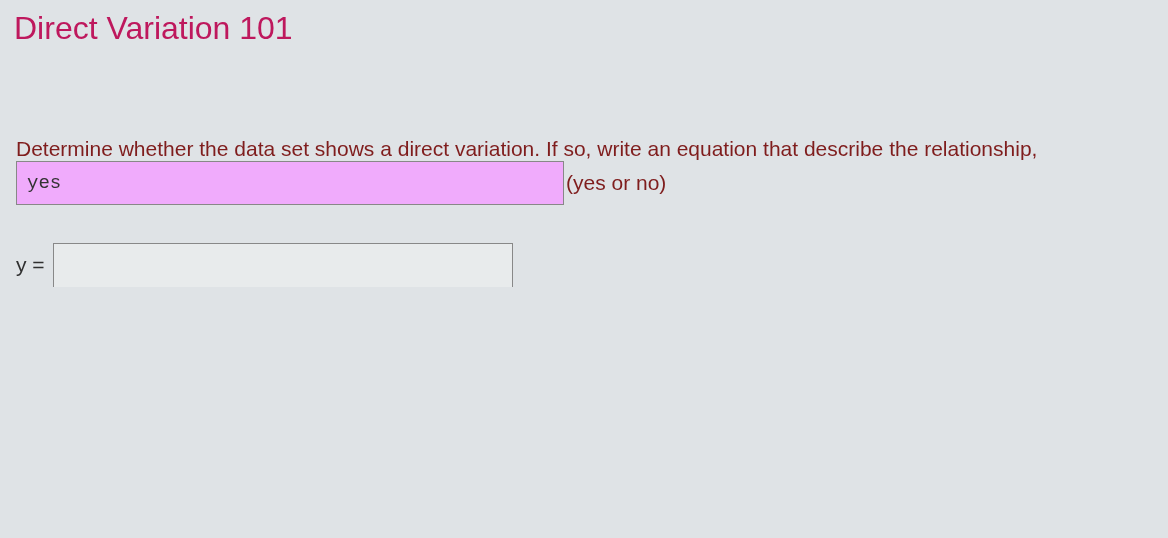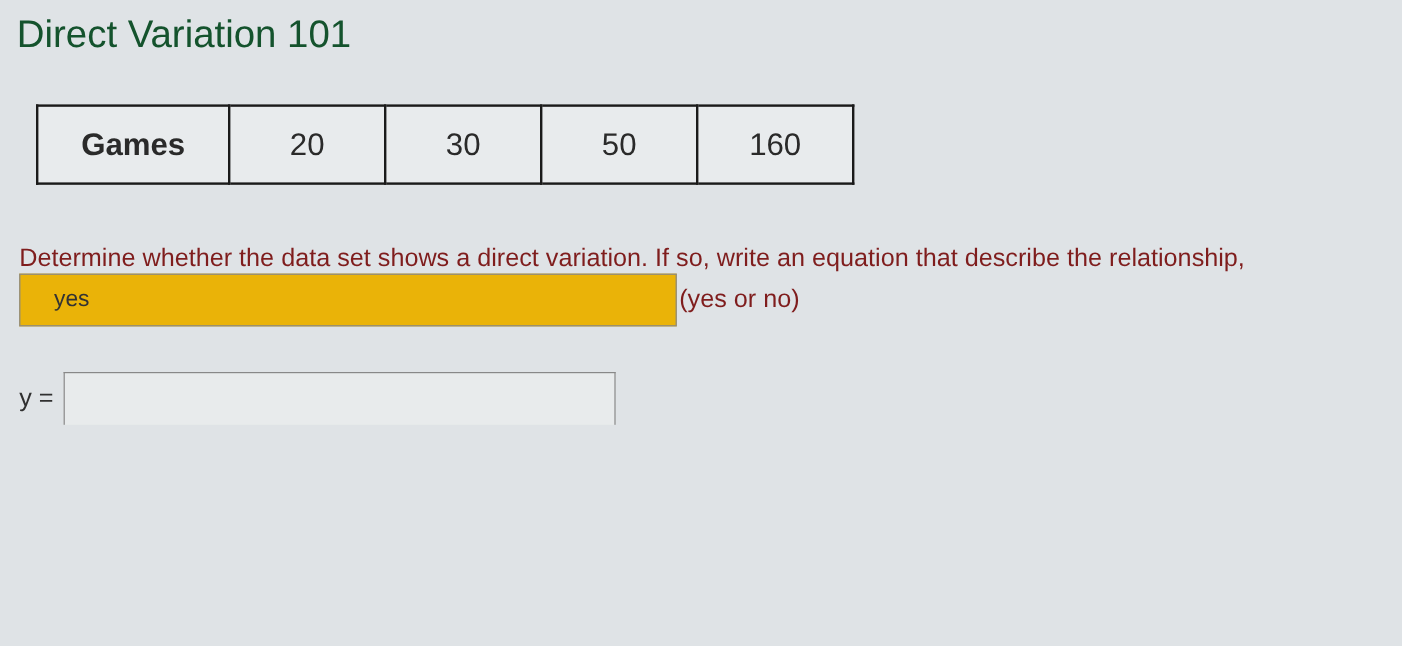--- a/index.html
+++ b/index.html
@@ -13,21 +13,21 @@
       background: #dfe3e6;
       font-family: Arial, Helvetica, sans-serif;
       color: #2a2a2a;
       padding: 10px 20px;
       overflow: hidden;
       position: relative;
     }
     .title {
       font-size: 32px;
       font-weight: 400;
-      color: #14532d;
+      color: #be185d;
       margin-bottom: 40px;
       margin-left: -6px;
     }
     .data-table {
       border-collapse: collapse;
       margin-bottom: 50px;
       margin-left: 10px;
     }
     .data-table td {
       border: 2px solid #1a1a1a;
@@ -49,25 +49,25 @@
     .answer-row {
       display: flex;
       align-items: center;
       margin-bottom: 38px;
       margin-left: -4px;
     }
     .text-input {
       width: 548px;
       height: 44px;
       border: 1px solid #888;
-      background: #eab308;
+      background: #f0abfc;
       font-size: 19px;
-      padding: 8px 28px;
+      padding: 8px 10px;
       color: #333;
-      font-family: Liberation Sans, sans-serif;
+      font-family: Liberation Mono, monospace;
     }
     .hint {
       font-size: 21px;
       color: #7f1d1d;
       margin-left: 2px;
     }
     .equation-row {
       display: flex;
       align-items: center;
       margin-left: -4px;
@@ -89,27 +89,20 @@
       font-family: Arial, Helvetica, sans-serif;
     }
   </style>
 </head>
 <body>
 
 <h1 class="title">Direct Variation 101</h1>
 
 <table class="data-table">
   <tbody>
-      <tr>
-    <td class="row-header">Games</td>
-    <td>20</td>
-    <td>30</td>
-    <td>50</td>
-    <td>160</td>
-  </tr>
 </tbody>
   </table>
 
 <p class="question-text">Determine whether the data set shows a direct variation.  If so, write an equation that describe the relationship,</p>
 
 <div class="answer-row">
   <input type="text" class="text-input" value="yes" style="">
   <span class="hint">(yes or no)</span>
 </div>
 

